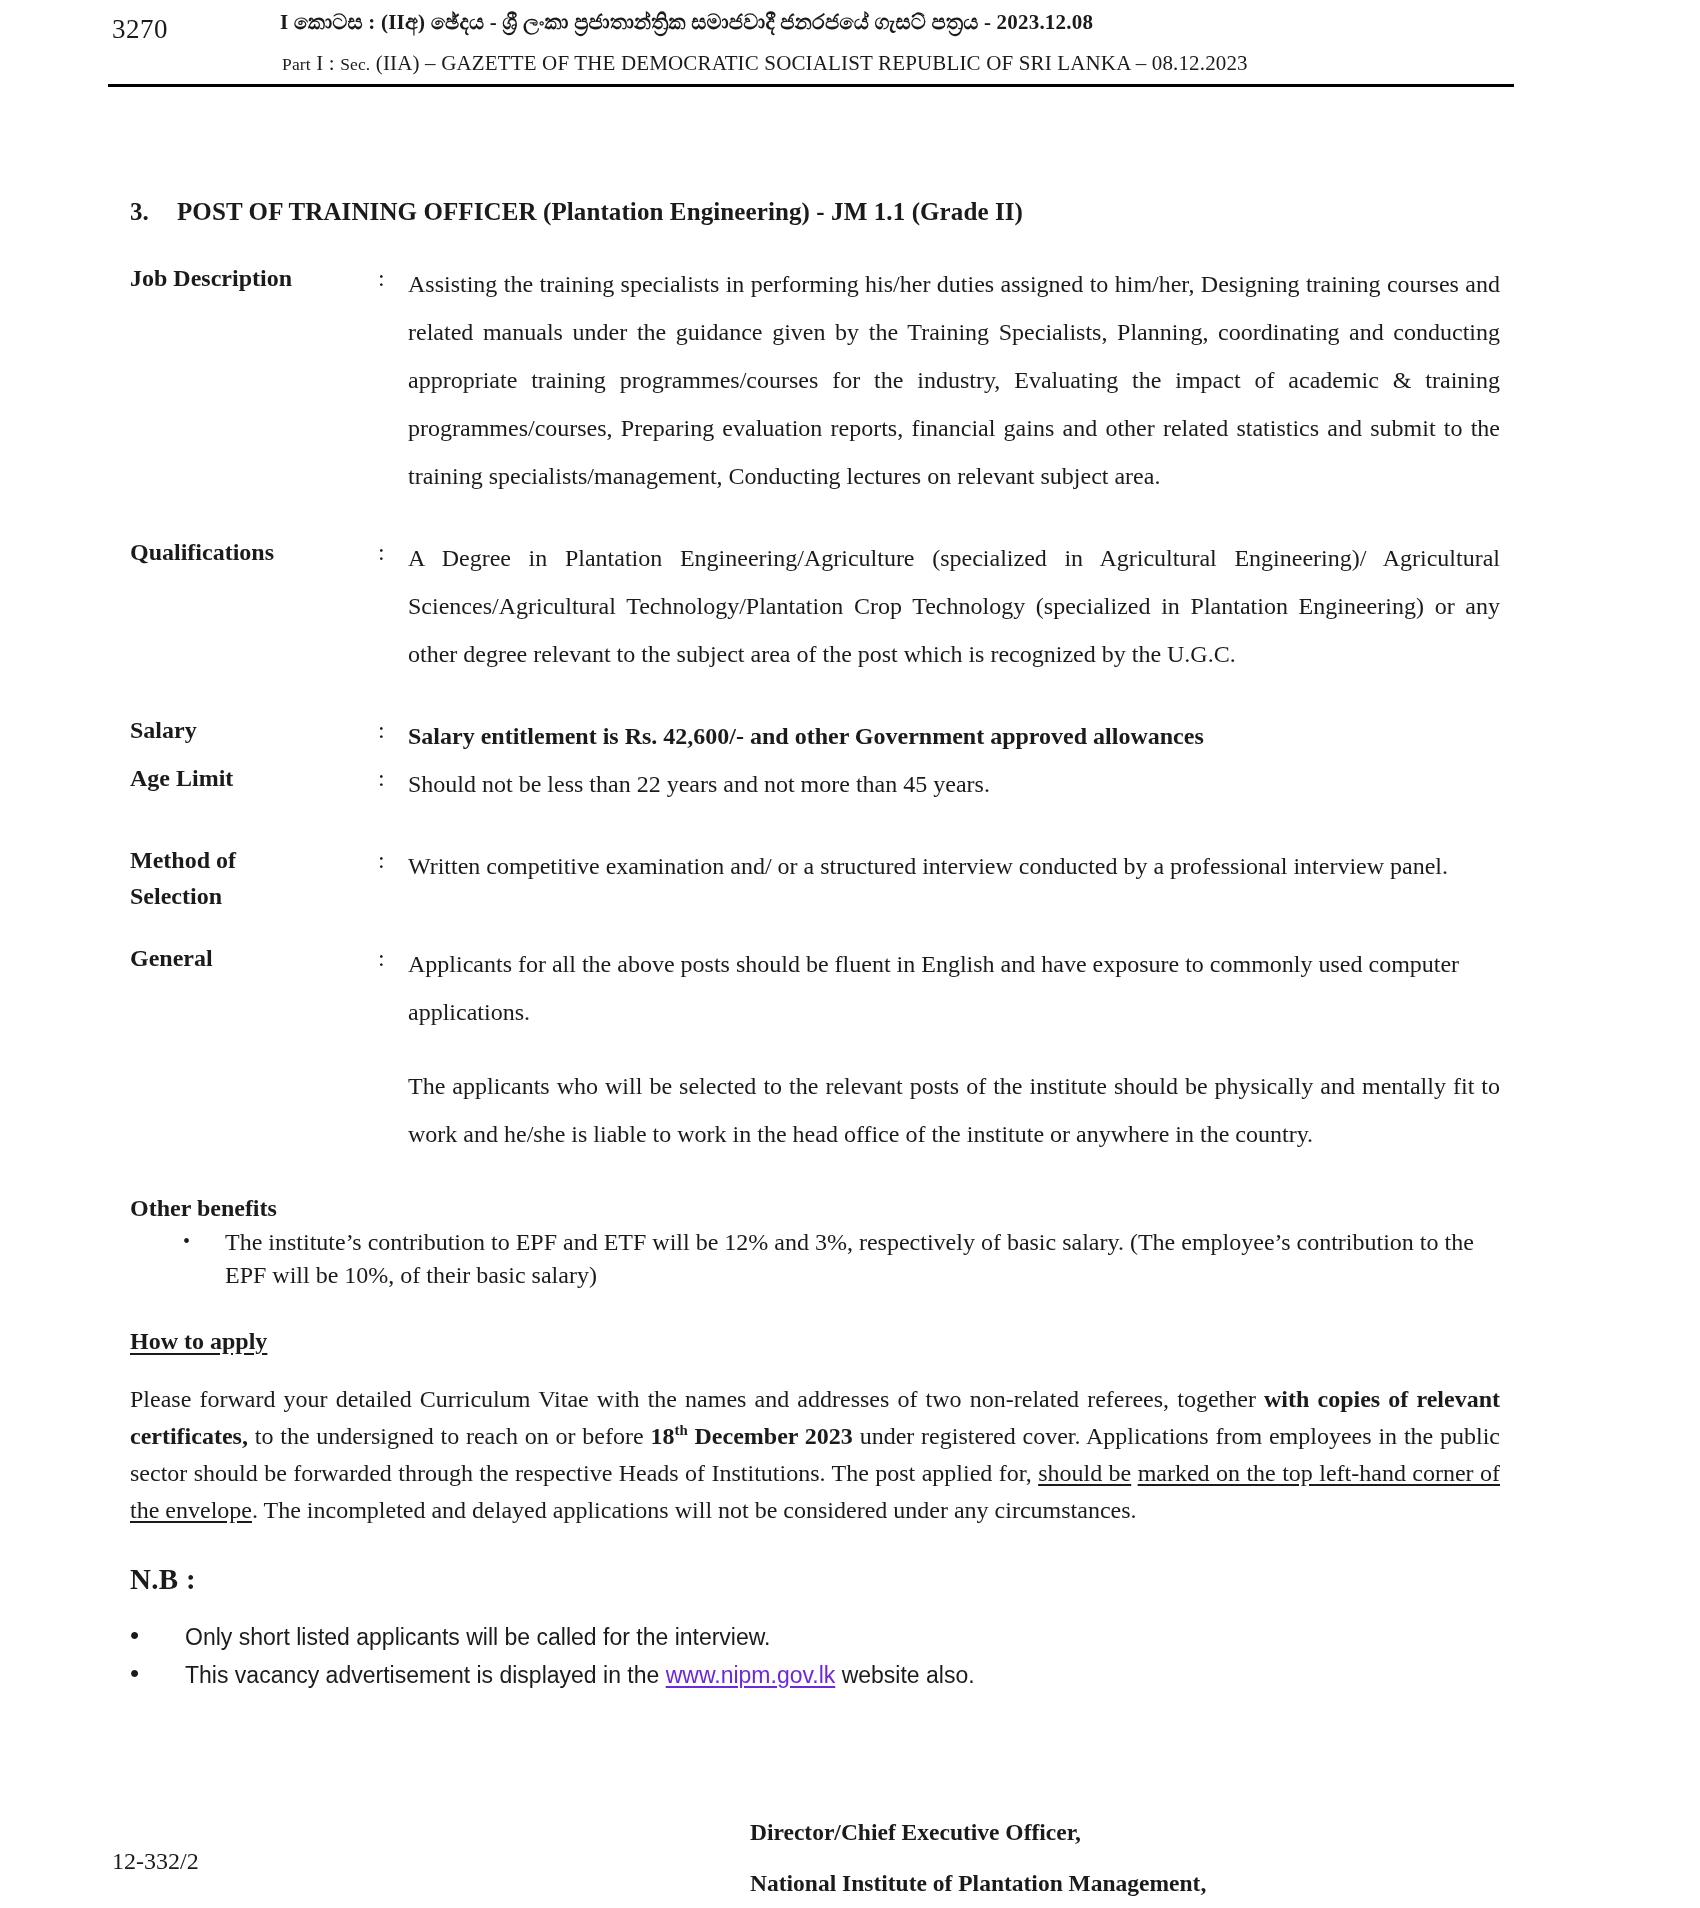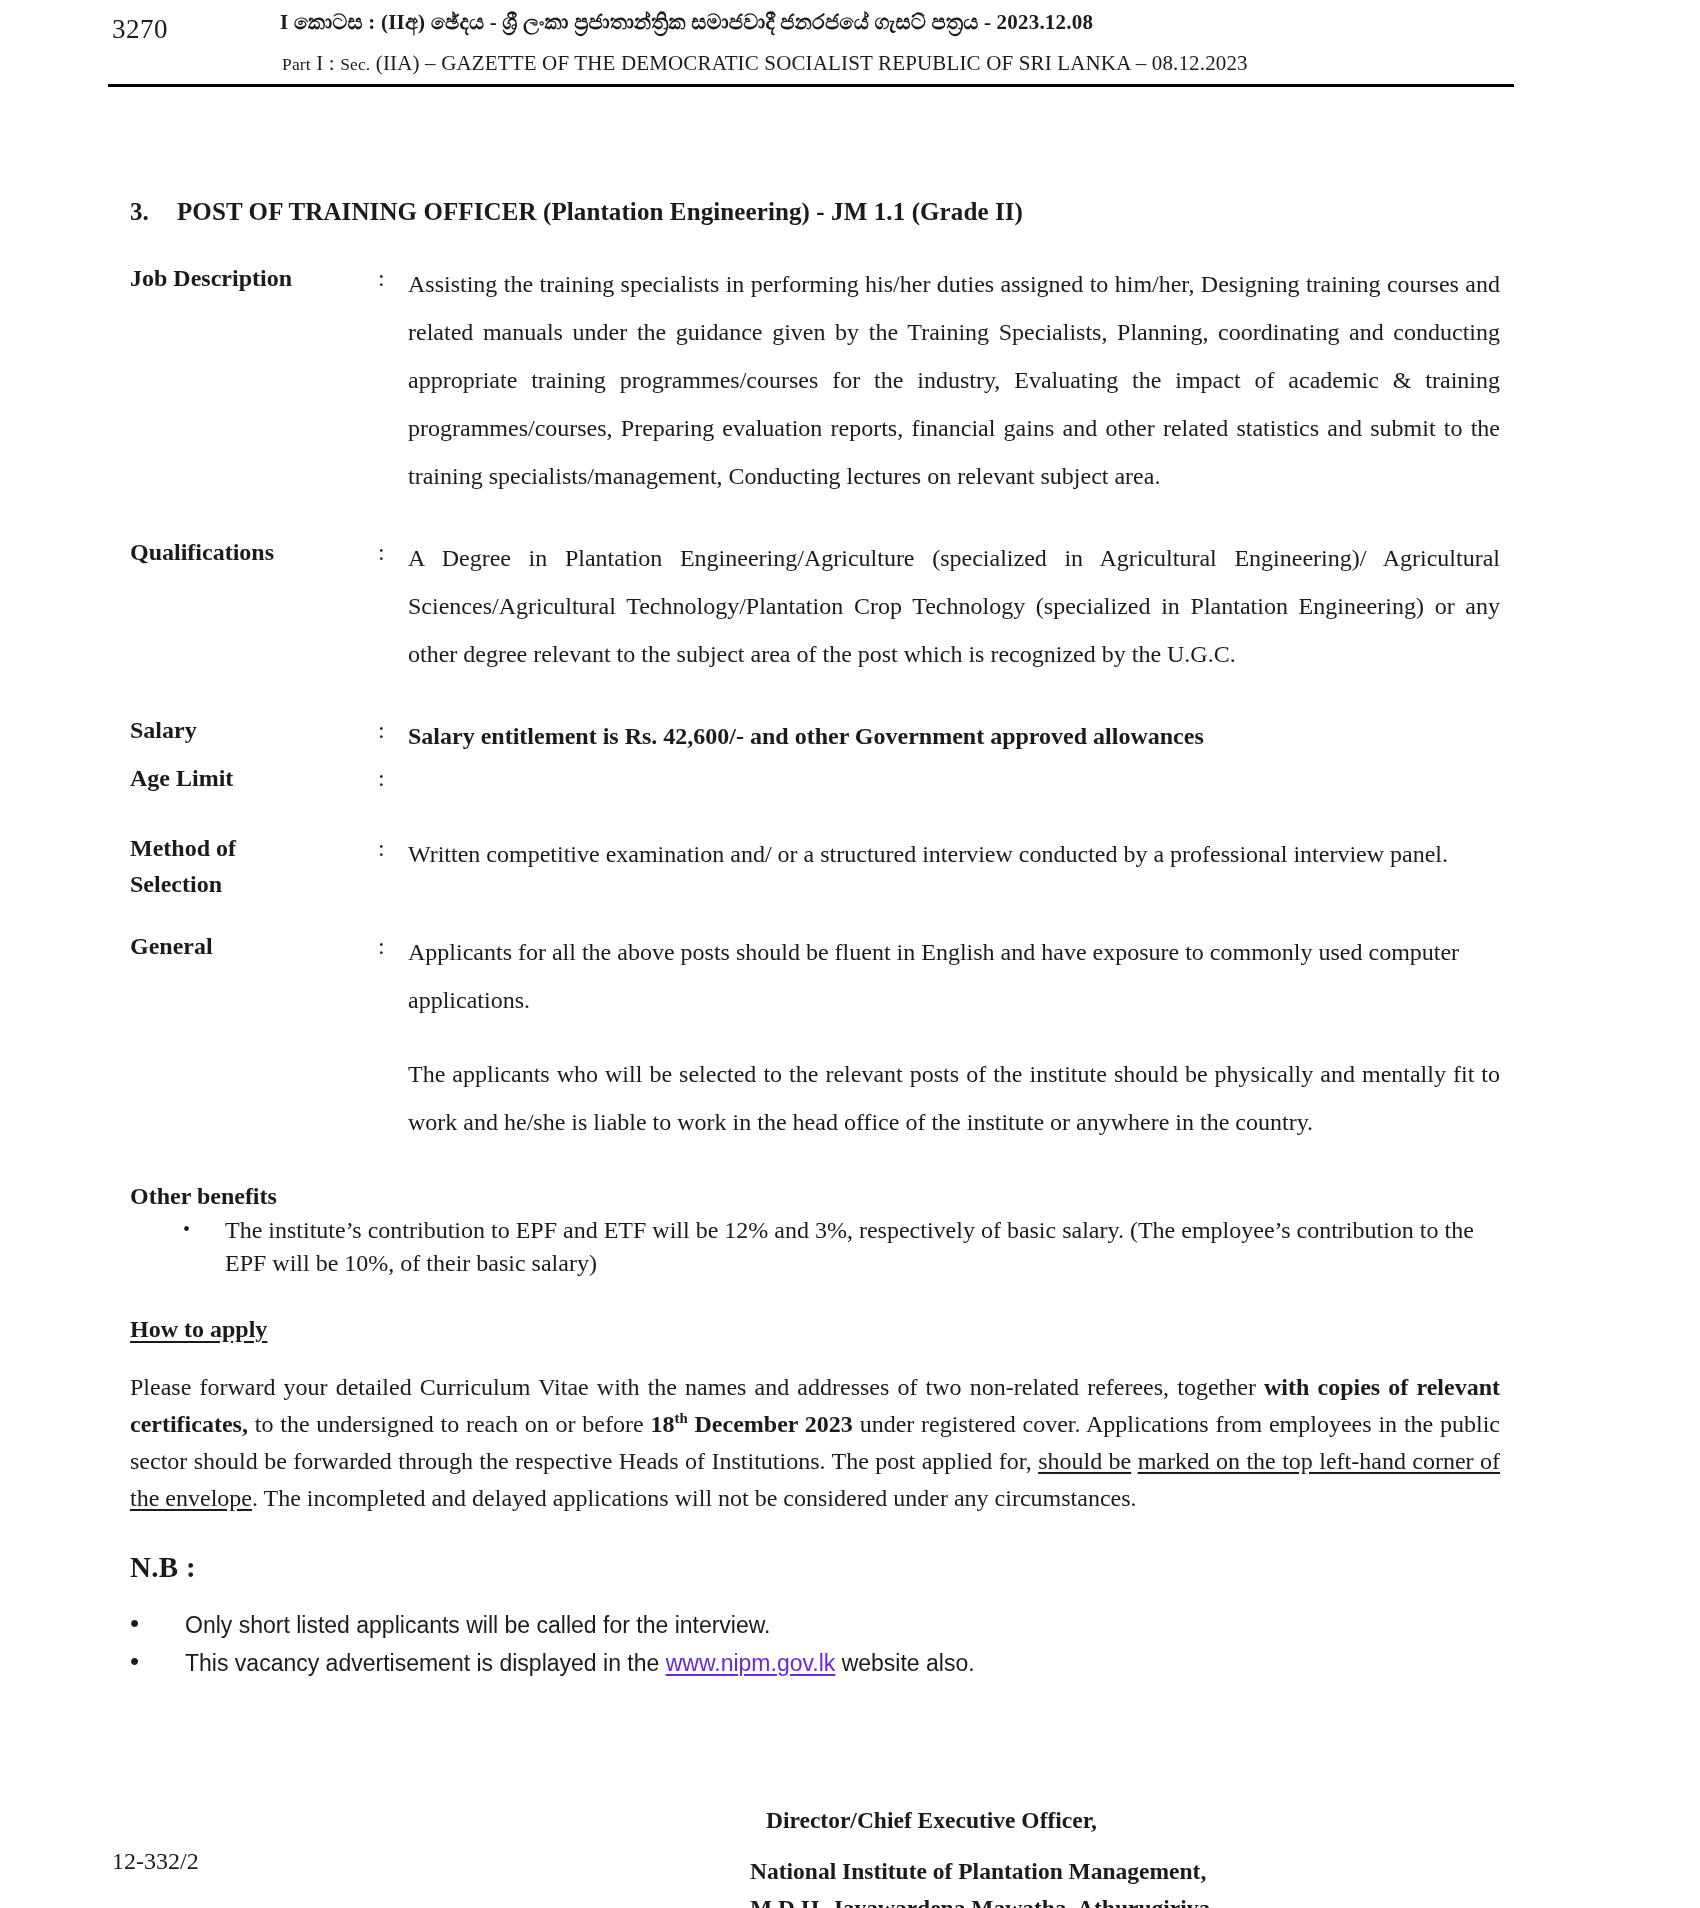--- a/index.html
+++ b/index.html
@@ -184,21 +184,21 @@
     text-underline-offset: 3px;
   }
 
   
   .sign {
     margin-left: 620px;
     font-weight: bold;
     font-size: 23.5px;
     line-height: 37px;
   }
-  .sign .l1 { margin-bottom: 14px; margin-left: 16px; }
+  .sign .l1 { margin-bottom: 14px; }
 
   .footref {
     position: absolute;
     left: 112px;
     top: 1848px;
     font-size: 24px;
   }
 </style>
 </head>
 <body>
@@ -239,20 +239,21 @@
 
     <div class="row">
       <div class="lbl">Salary</div>
       <div class="colon">:</div>
       <div class="val nojust" style="font-weight:bold">Salary entitlement is Rs. 42,600/- and other Government approved  allowances</div>
     </div>
 
     <div class="row">
       <div class="lbl">Age Limit</div>
       <div class="colon">:</div>
+      <div class="val nojust">Should not be less than 22 years and not more than 45 years.</div>
     </div>
 
     <div class="gap-lg"></div>
 
     <div class="row">
       <div class="lbl">
         <div>Method of</div>
         <div>Selection</div>
       </div>
       <div class="colon">:</div>

